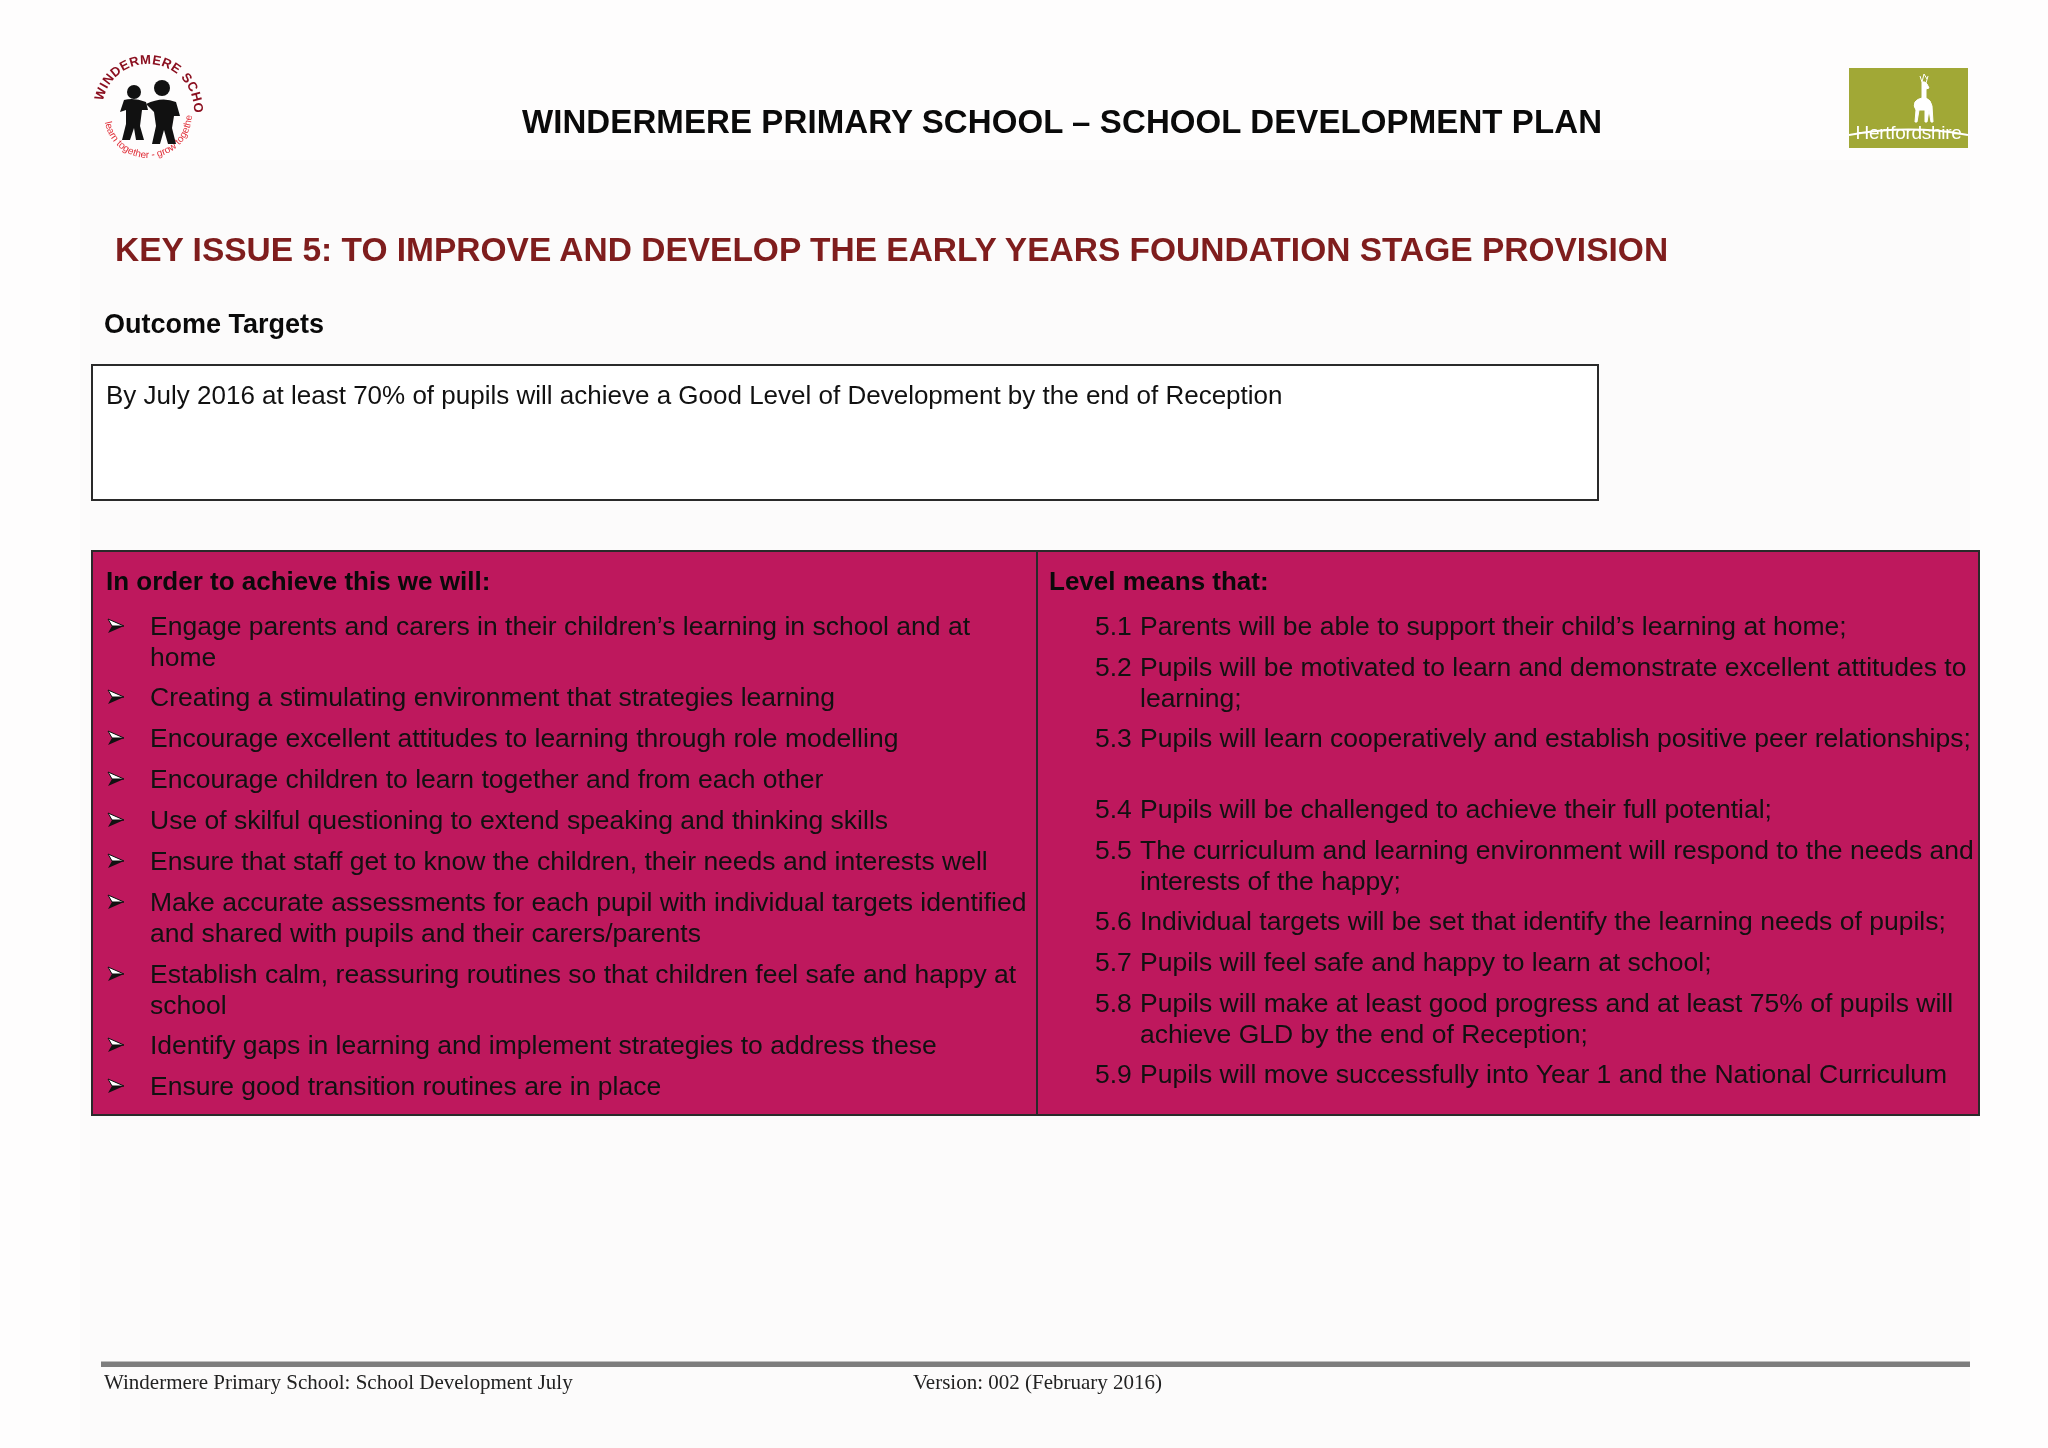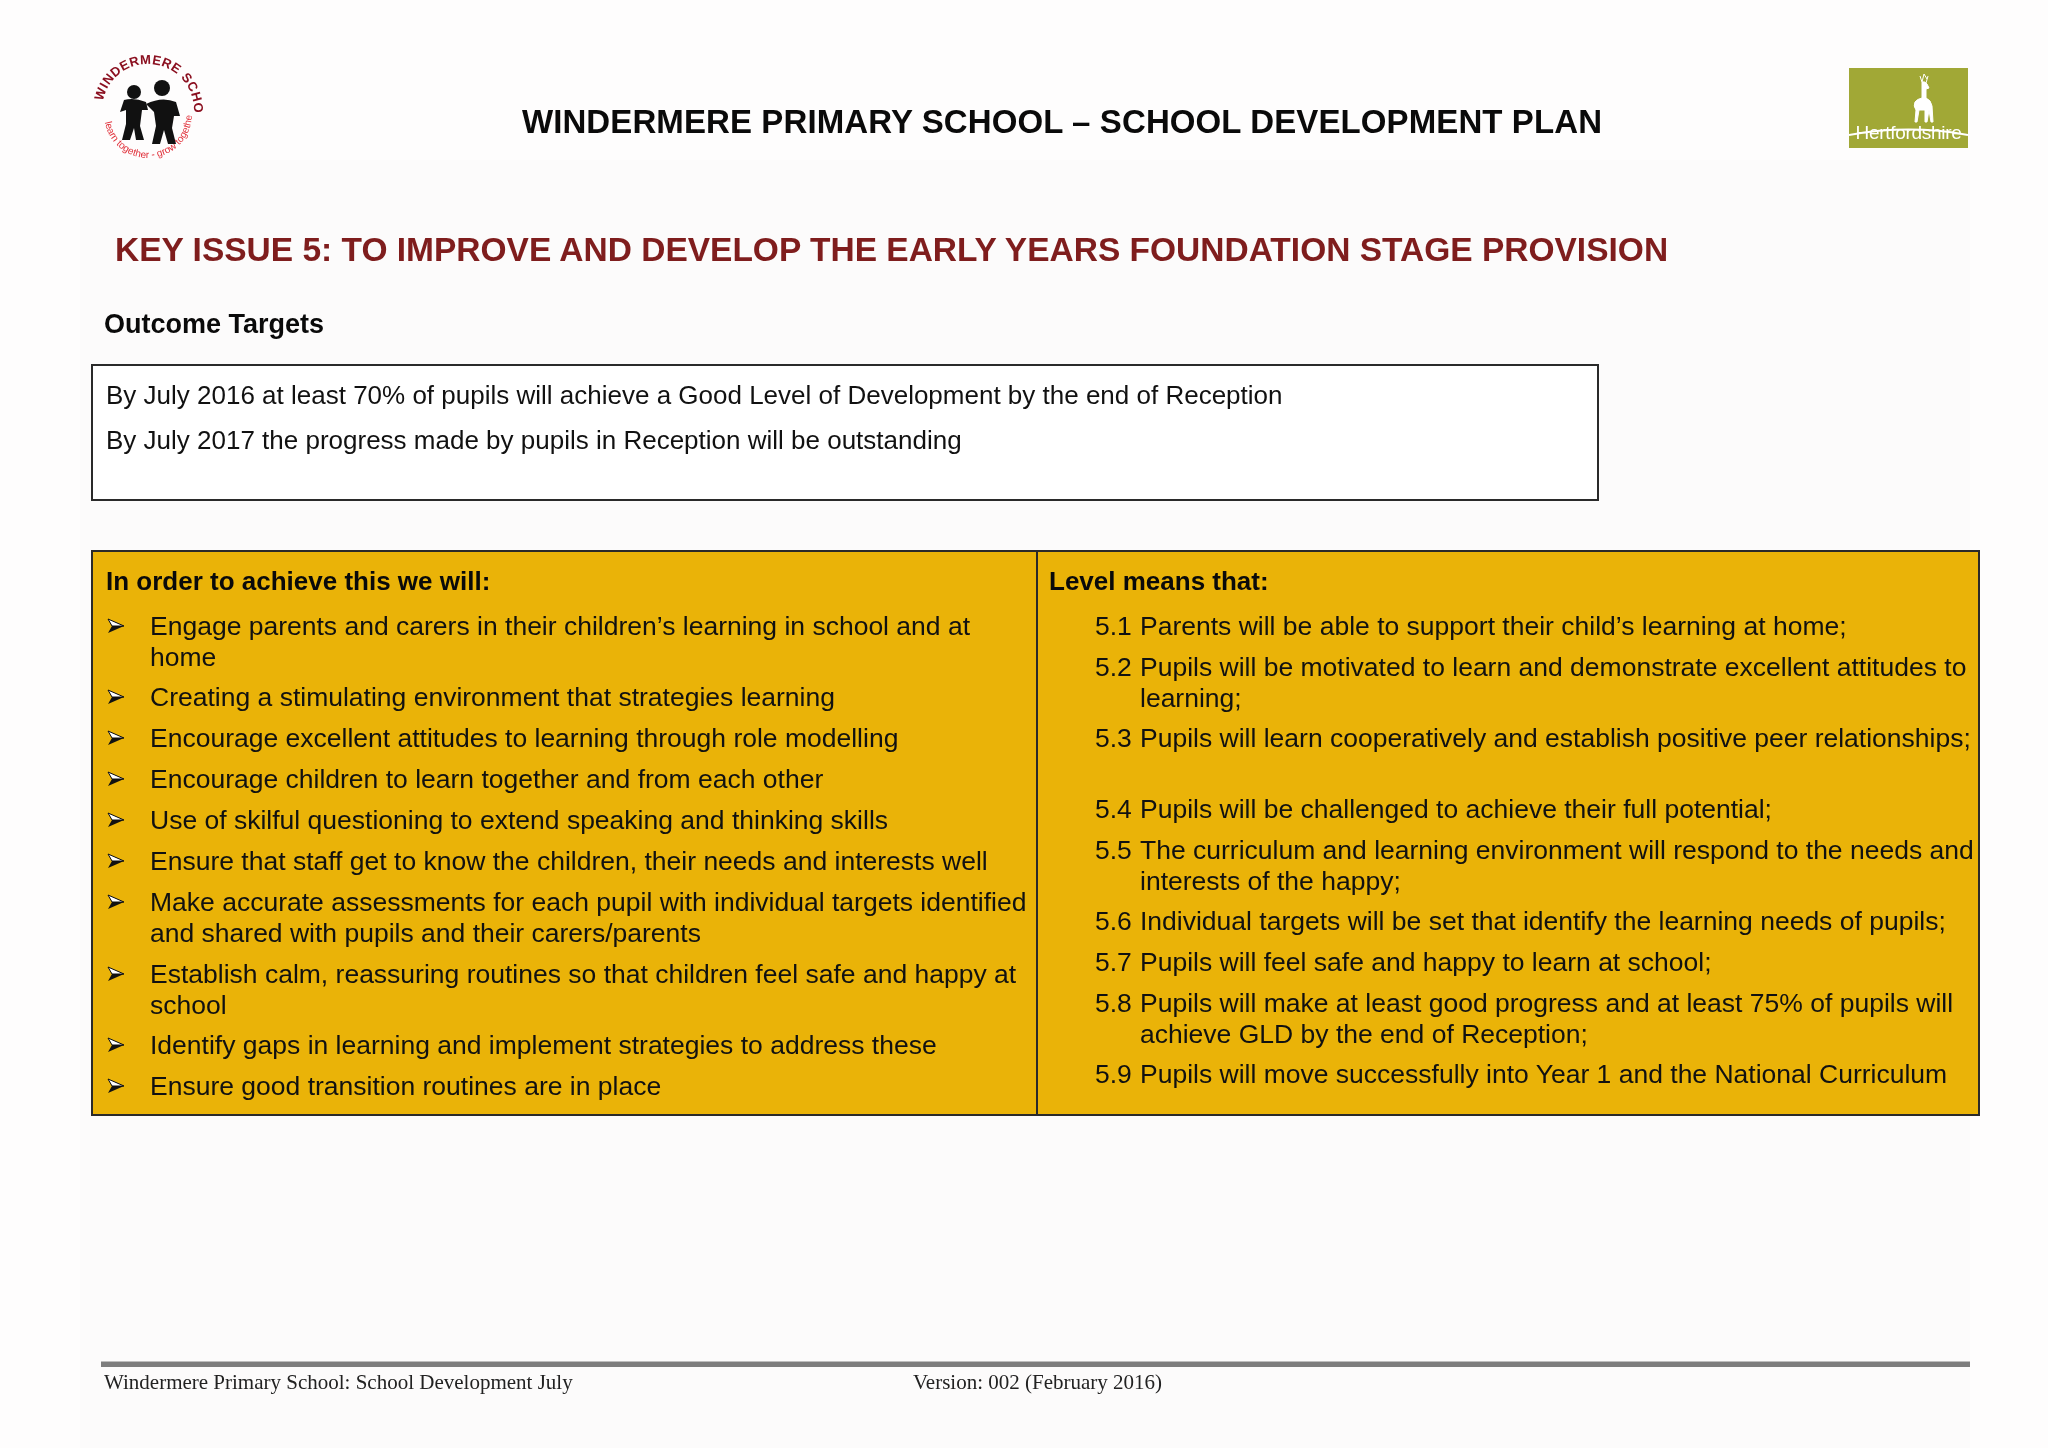--- a/index.html
+++ b/index.html
@@ -42,21 +42,21 @@
   .outcome-box {
     position: absolute; left: 91px; top: 364px; width: 1508px; height: 137px;
     border: 2px solid #2a2a2a; box-sizing: border-box; background: #fff;
     overflow: hidden;
   }
   .outcome-line {
     position: absolute; left: 13px; font-size: 26px; color: #111; white-space: nowrap;
   }
   .main-table {
     position: absolute; left: 91px; top: 550px; width: 1889px; height: 566px;
-    border: 2px solid #2a2a2a; box-sizing: border-box; background: #eab308;
+    border: 2px solid #2a2a2a; box-sizing: border-box; background: #be185d;
   }
   .divider { position: absolute; left: 943px; top: 0; bottom: 0; width: 2px; background: #2a2a2a; }
   .col-head {
     position: absolute; font-weight: bold; font-size: 26px; color: #0a0a0a; white-space: nowrap;
   }
   .bullet-item { position: absolute; left: 0; width: 940px; font-size: 26.5px; line-height: 31px; }
   .bullet-item .arrow { position: absolute; left: 14px; top: 6px; width: 18px; height: 18px; }
   .bullet-item .txt { position: absolute; left: 57px; width: 880px; }
   .means-item { position: absolute; left: 945px; width: 940px; font-size: 26.5px; line-height: 31px; }
   .means-item .num { position: absolute; left: 57px; }
@@ -113,21 +113,20 @@
     <path d="M0 9 Q60 -2 119 9" stroke="#fff" stroke-width="2" fill="none"></path>
   </svg>
   <div class="herts-text">Hertfordshire</div>
 </div>
 
 <div class="key-issue">KEY ISSUE 5: TO IMPROVE AND DEVELOP THE EARLY YEARS FOUNDATION STAGE PROVISION</div>
 
 <div class="outcome-heading">Outcome Targets</div>
 <div class="outcome-box">
   <div class="outcome-line" style="top:14px">By July 2016 at least 70% of pupils will achieve a Good Level of Development by the end of Reception</div>
-  <div class="outcome-line" style="top:59px">By July 2017 the progress made by pupils in Reception will be outstanding</div>
 </div>
 
 <div class="main-table">
   <div class="divider"></div>
 
   <div class="col-head" style="left:13px; top:14px;">In order to achieve this we will:</div>
   <div class="col-head" style="left:956px; top:14px;">Level means that:</div>
 
   <div class="bullet-item" style="top:59px">
     <svg class="arrow" viewBox="0 0 18 18">

